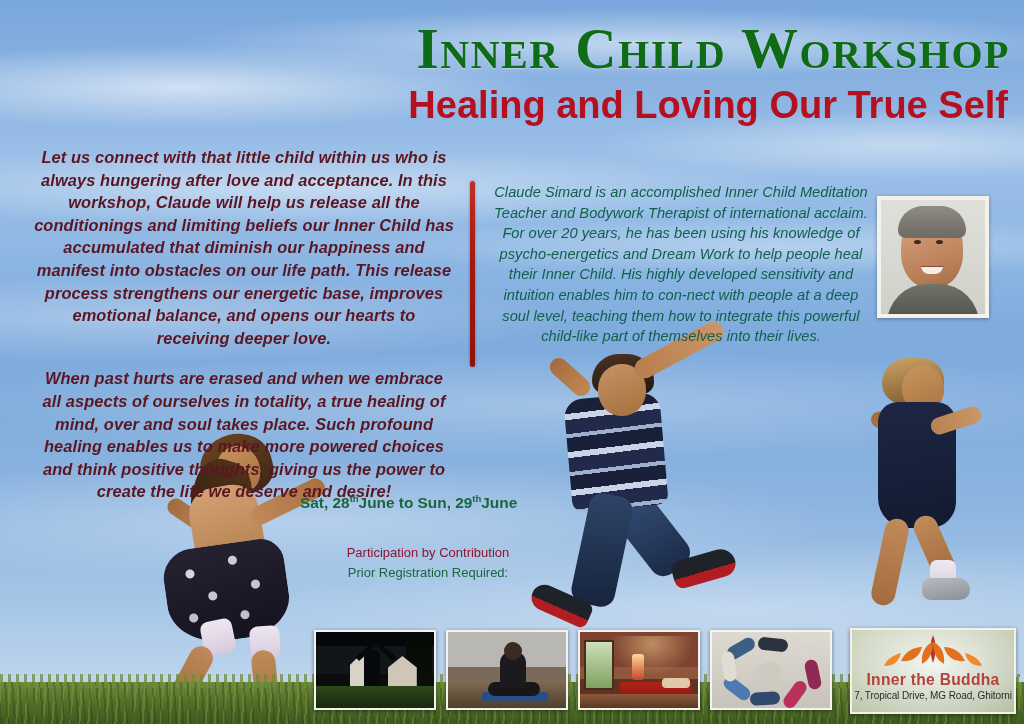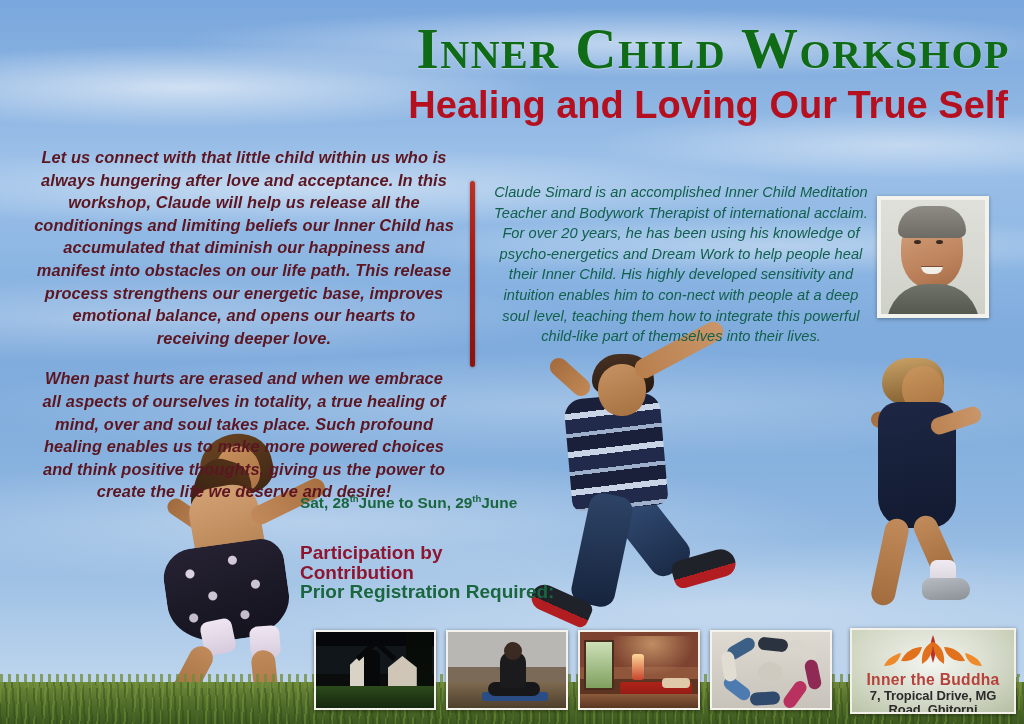--- a/index.html
+++ b/index.html
@@ -164,23 +164,23 @@
     font-size: 15.4px;
     font-weight: bold;
     line-height: 21px;
     color: #19663f;
   }
   #schedule sup { font-size: 9.5px; vertical-align: super; }
 
   #registration {
     position: absolute;
     left: 300px; top: 543px; width: 256px;
-    text-align: left;
-    font-size: 19px;
-    font-weight: bold;
+    text-align: center;
+    font-size: 13px;
+    font-weight: normal;
     line-height: 19.6px;
     color: #19663f;
   }
   #registration .contribution { color: #8e1530; }
 
   
   .person { position: absolute; }
 
   
   #girl-running { left: 108px; top: 432px; width: 232px; height: 292px; }
@@ -330,22 +330,22 @@
   }
   #logo-mark svg { display: block; margin: 0 auto; }
   #logo-name {
     font-size: 15.6px;
     font-weight: bold;
     color: #b6423b;
     letter-spacing: .3px;
     line-height: 18px;
   }
   #logo-address {
-    font-size: 13px;
-    font-weight: bold;
+    font-size: 10px;
+    font-weight: normal;
     color: #2b2b2b;
     line-height: 14px;
     letter-spacing: -.1px;
   }
 </style>
 </head>
 <body>
 
 <div id="poster">
 

